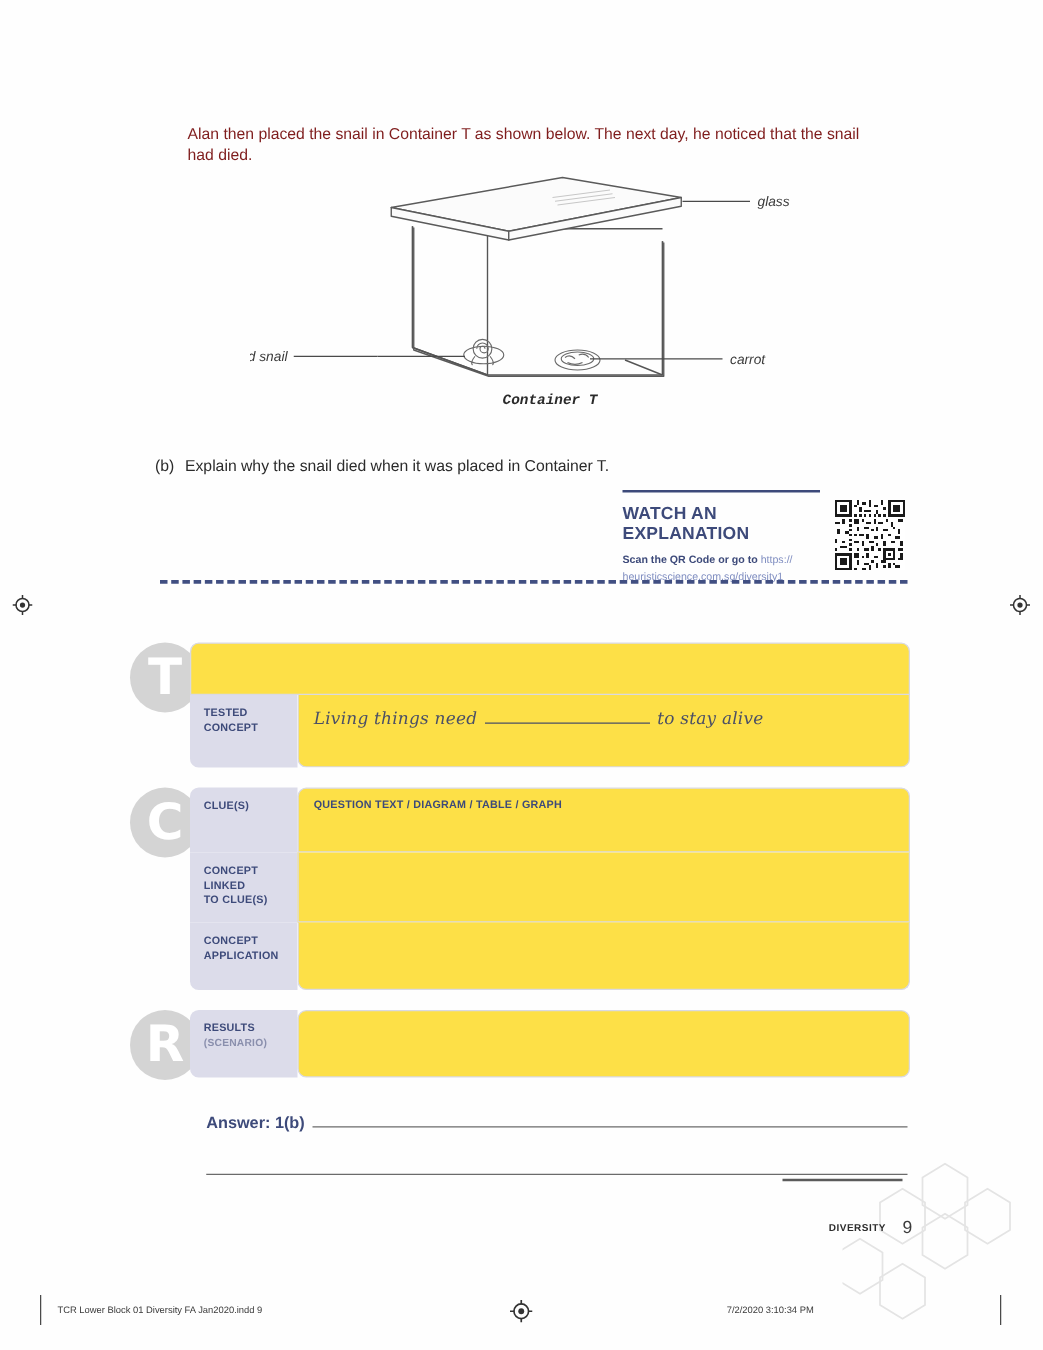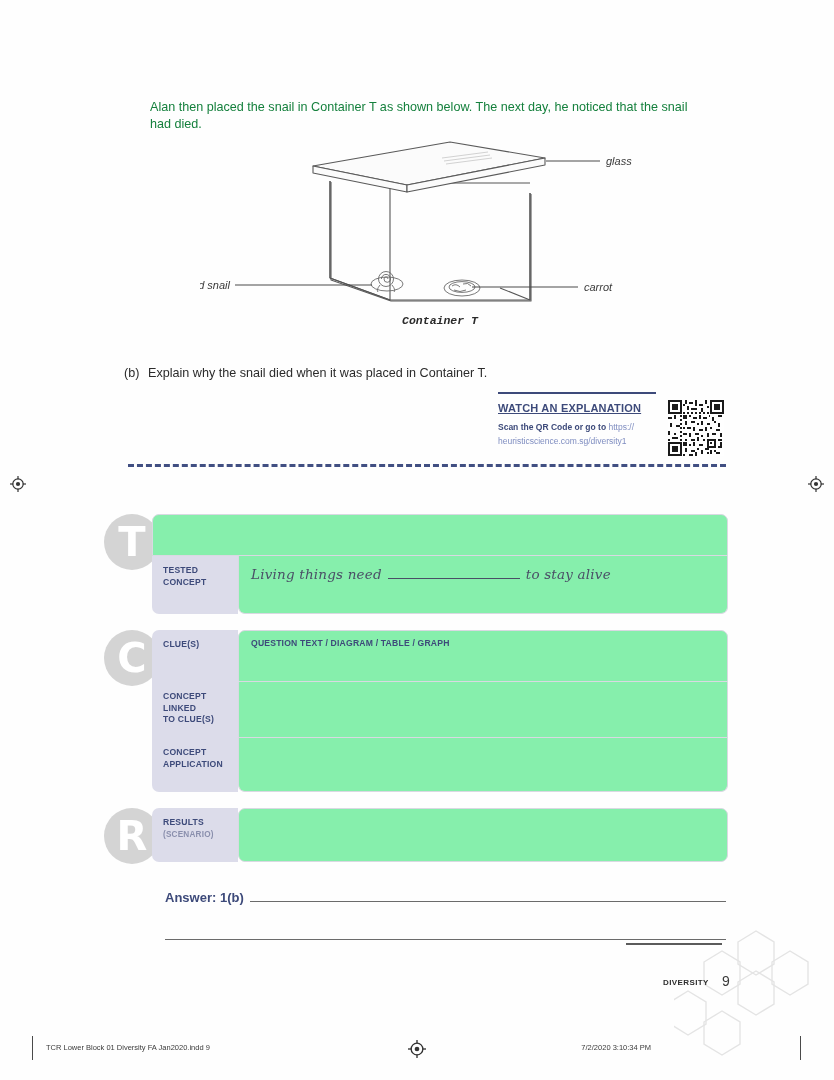--- a/index.html
+++ b/index.html
@@ -35,21 +35,21 @@
   .reg-bottom{ left: 408px; top: 1040px; width: 18px; height: 18px;}
 
   
   .intro {
     position: absolute;
     left: 150px;
     top: 86px;
     width: 556px;
     font-size: 12.6px;
     line-height: 17px;
-    color: #15803d;
+    color: #7f1d1d;
   }
 
   
   .diagram-wrap {
     position: absolute;
     left: 200px;
     top: 138px;
     width: 480px;
     height: 200px;
   }
@@ -95,26 +95,25 @@
     width: 232px;
   }
   .qr-rule {
     width: 158px;
     height: 2px;
     background: #3d4a7a;
     margin-bottom: 8px;
   }
   .qr-texts { width: 158px; }
   .qr-title {
-    font-size: 11px;
+    font-size: 14px;
     font-weight: bold;
     letter-spacing: .2px;
     color: #3d4a7a;
     margin-bottom: 6px;
-    text-decoration: underline;
   }
   .qr-scan {
     font-size: 8.5px;
     font-weight: bold;
     color: #3d4a7a;
     line-height: 14px;
   }
   .qr-scan .url {
     font-weight: normal;
     color: #7f8dc0;
@@ -198,21 +197,21 @@
     padding: 9px 0 0 11px;
     box-sizing: border-box;
   }
   .tcr-key .sub {
     font-weight: bold;
     color: #8a8fad;
     font-size: 8.2px;
   }
   .tcr-val {
     flex: 1;
-    background: #86efac;
+    background: #fde047;
     border: 1px solid #d9d9e2;
     box-sizing: border-box;
     padding: 7px 12px 0 12px;
     font-size: 8.6px;
     font-weight: bold;
     letter-spacing: .2px;
     color: #3d4a7a;
   }
   .r-top    { border-radius: 7px 7px 0 0; }
   .r-bottom { border-radius: 0 0 7px 7px; border-top: none; }

